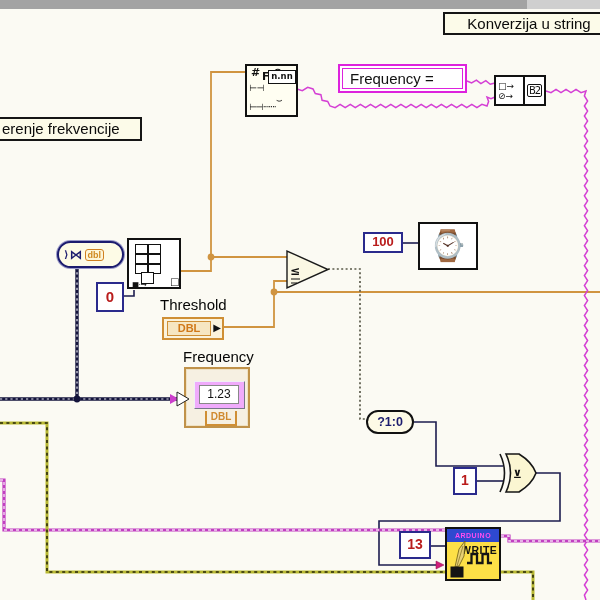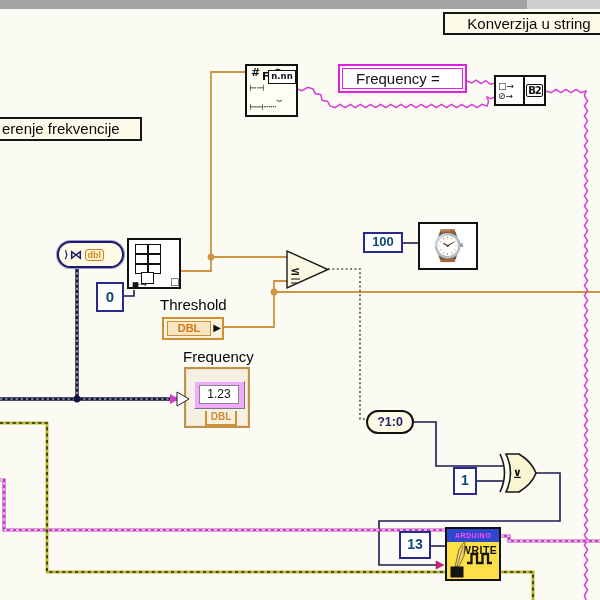--- a/index.html
+++ b/index.html
@@ -12,48 +12,48 @@
   .glyph{font-family:"DejaVu Sans",sans-serif;}
 
   .topbar{left:0;top:0;width:600px;height:9px;background:#a3a3a3;z-index:2;}
   .topbar-light{left:527px;top:0;width:73px;height:9px;background:#cfcfcf;z-index:2;}
 
   .comment{border:2px solid #151515;background:#fcfbe9;color:#0a0a0a;
            font-size:15px;line-height:20px;white-space:nowrap;}
   #comment-konverzija{left:443px;top:12px;width:172px;height:23px;text-align:center;}
   #comment-merenje{left:-10px;top:117px;width:152px;height:24px;padding-left:10px;}
 
-  .constbox{border:2.5px solid #2a2a8c;background:#fff;color:#0c4a6e;
+  .constbox{border:2.5px solid #2a2a8c;background:#fff;color:#b91c1c;
             font-weight:bold;text-align:center;}
   #const-0{left:96px;top:282px;width:28px;height:30px;font-size:15px;line-height:25px;}
   #const-100{left:363px;top:232px;width:40px;height:21px;font-size:13px;line-height:16px;}
   #const-1{left:453px;top:467px;width:24px;height:28px;font-size:14px;line-height:23px;}
   #const-13{left:399px;top:531px;width:32px;height:28px;font-size:14px;line-height:23px;}
 
   #const-freqprefix{left:338px;top:64px;width:129px;height:29px;background:#fff;
       border:2px solid #dd22dd;box-shadow:inset 0 0 0 2px #fff,inset 0 0 0 3px #dd22dd;
-      font-size:15px;line-height:25px;padding-left:16px;color:#111;}
+      font-size:15px;line-height:25px;padding-left:10px;color:#111;}
 
   #node-numtostring{left:245px;top:64px;width:53px;height:53px;border:2px solid #111;background:#fffef2;}
   #node-numtostring span{position:absolute;color:#111;}
   .nts-hash{left:4px;top:0px;font-size:11px;font-weight:bold;}
   .nts-f{left:15px;top:4px;font-size:11px;font-weight:bold;}
   .nts-loop{left:26px;top:-1px;font-size:14px;}
   .nts-w1{left:2px;top:17px;font-size:9px;}
   .nts-fmt{left:21px;top:4px;width:26px;height:12px;border:1.5px solid #111;
            font-size:8.5px;font-weight:bold;text-align:center;line-height:11px;background:#fff;}
   .nts-curve{left:29px;top:28px;font-size:10px;}
   .nts-w2{left:2px;top:36px;font-size:9px;letter-spacing:-1px;}
 
   #node-concat{left:494px;top:75px;width:52px;height:31px;border:2px solid #111;background:#fff;display:flex;}
   .concat-left{width:25px;border-right:2px solid #111;display:flex;flex-direction:column;
                justify-content:center;padding-left:2px;}
   .concat-left div{font-size:9px;line-height:10px;color:#111;}
   .concat-right{flex:1;display:flex;align-items:center;justify-content:center;}
-  .concat-out{font-size:10px;font-weight:bold;color:#111;border:1px solid #111;
+  .concat-out{font-size:10px;font-weight:normal;color:#111;border:1px solid #111;
               border-radius:2px;padding:0 1px;letter-spacing:-1px;}
 
   #node-wait{left:418px;top:222px;width:60px;height:48px;border:2px solid #111;background:#fff;
              text-align:center;}
   #node-wait .watch{font-size:30px;line-height:44px;color:#111;}
 
   #node-oval{left:57px;top:241px;width:67px;height:27px;border:2px solid #1c1c6e;
       border-radius:14px;background:#fdfbe6;box-shadow:0 0 0 1px #9a9ac8;
       display:flex;align-items:center;padding-left:5px;}
   .oval-notch{font-size:10px;color:#1c1c6e;font-weight:bold;}

